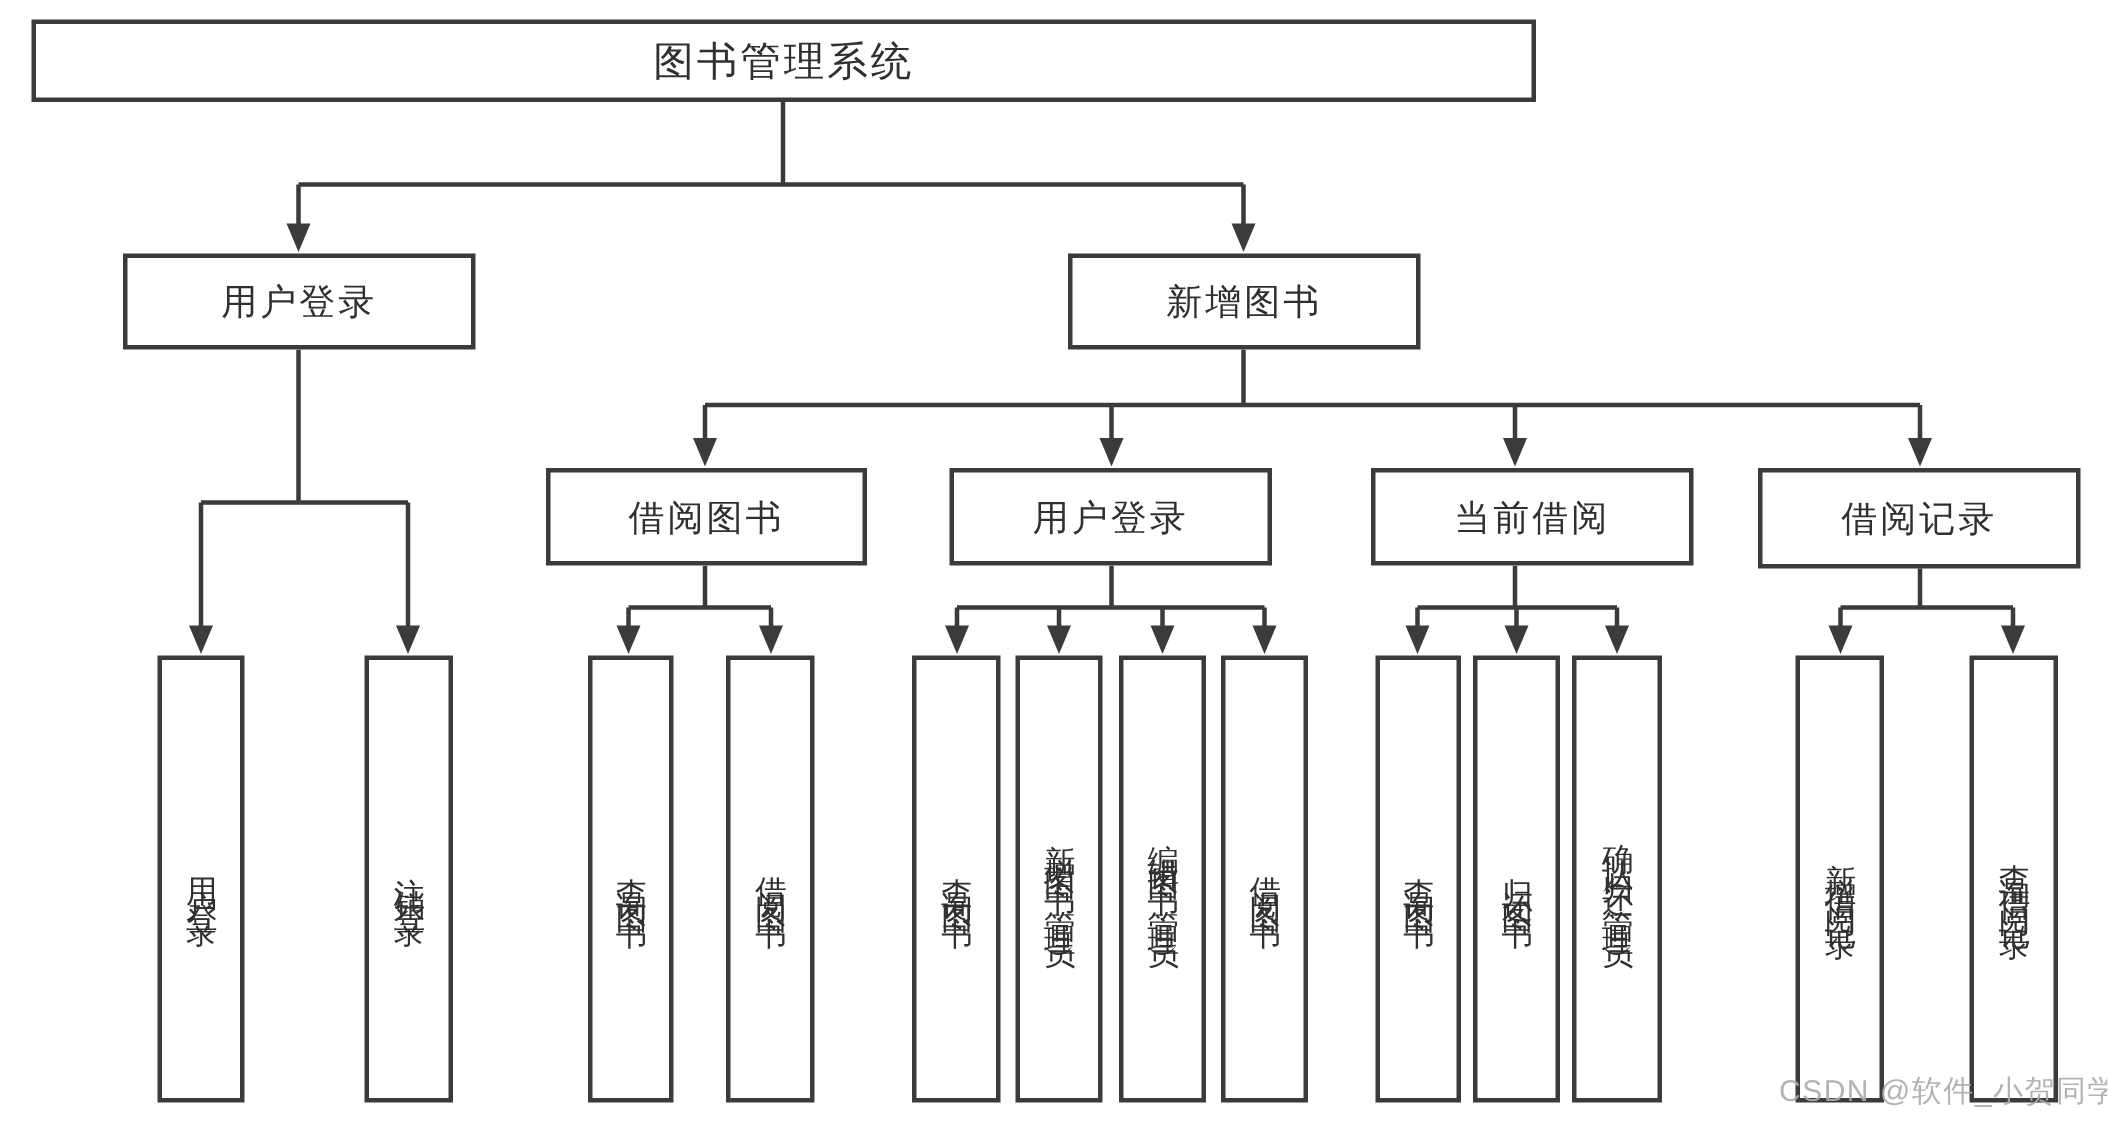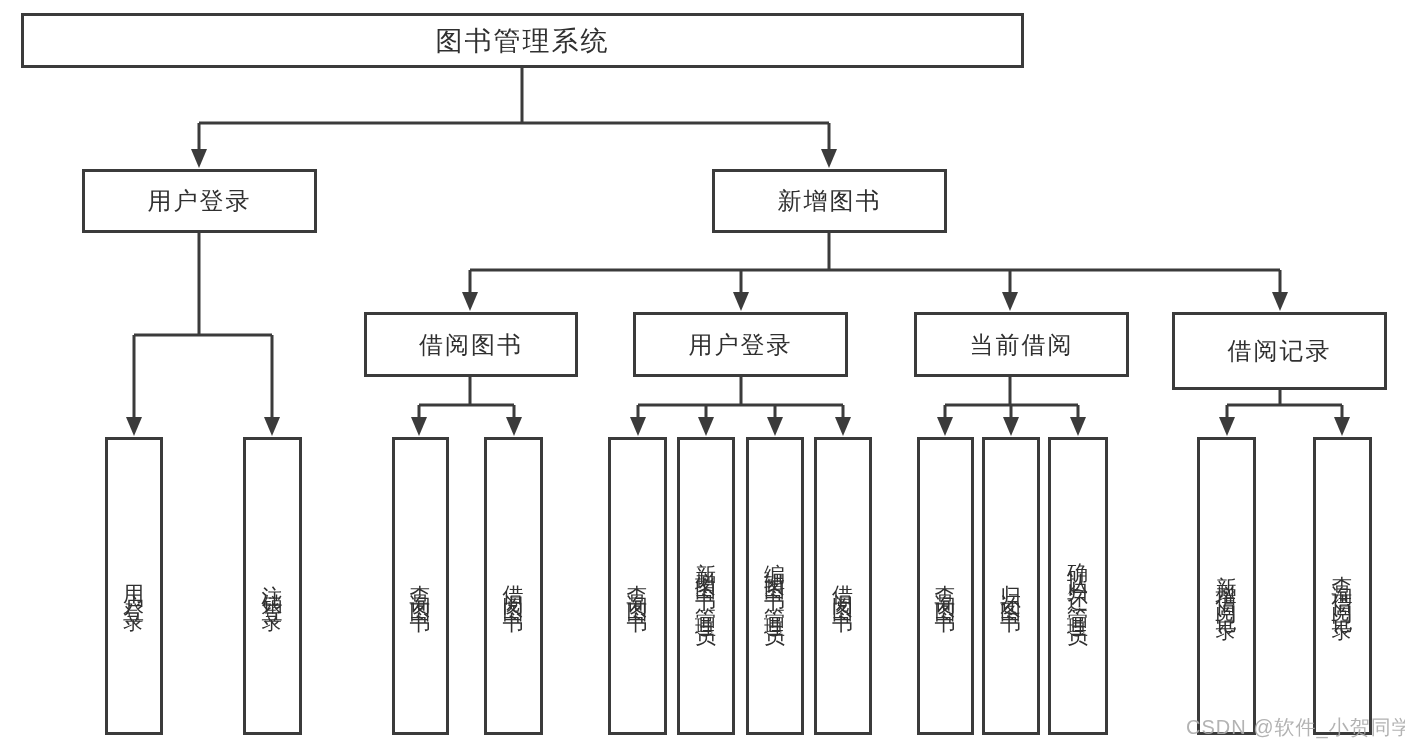--- a/index.html
+++ b/index.html
@@ -86,21 +86,21 @@
 
   <div class="hbox" style="left:364px;top:312px;width:214px;height:65px">
     <span class="lbl">借阅图书</span>
   </div>
   <div class="hbox" style="left:633px;top:312px;width:215px;height:65px">
     <span class="lbl">用户登录</span>
   </div>
   <div class="hbox" style="left:914px;top:312px;width:215px;height:65px">
     <span class="lbl">当前借阅</span>
   </div>
-  <div class="hbox" style="left:1172px;top:312px;width:215px;height:78px">
+  <div class="hbox" style="left:1172px;top:312px;width:215px;height:67px">
     <span class="lbl">借阅记录</span>
   </div>
 
   <div class="vbox" style="left:105px;top:437px;width:58px;height:298px">
     <span class="vlbl">用户登录</span>
   </div>
   <div class="vbox" style="left:243px;top:437px;width:59px;height:298px">
     <span class="vlbl">注销登录</span>
   </div>
 

